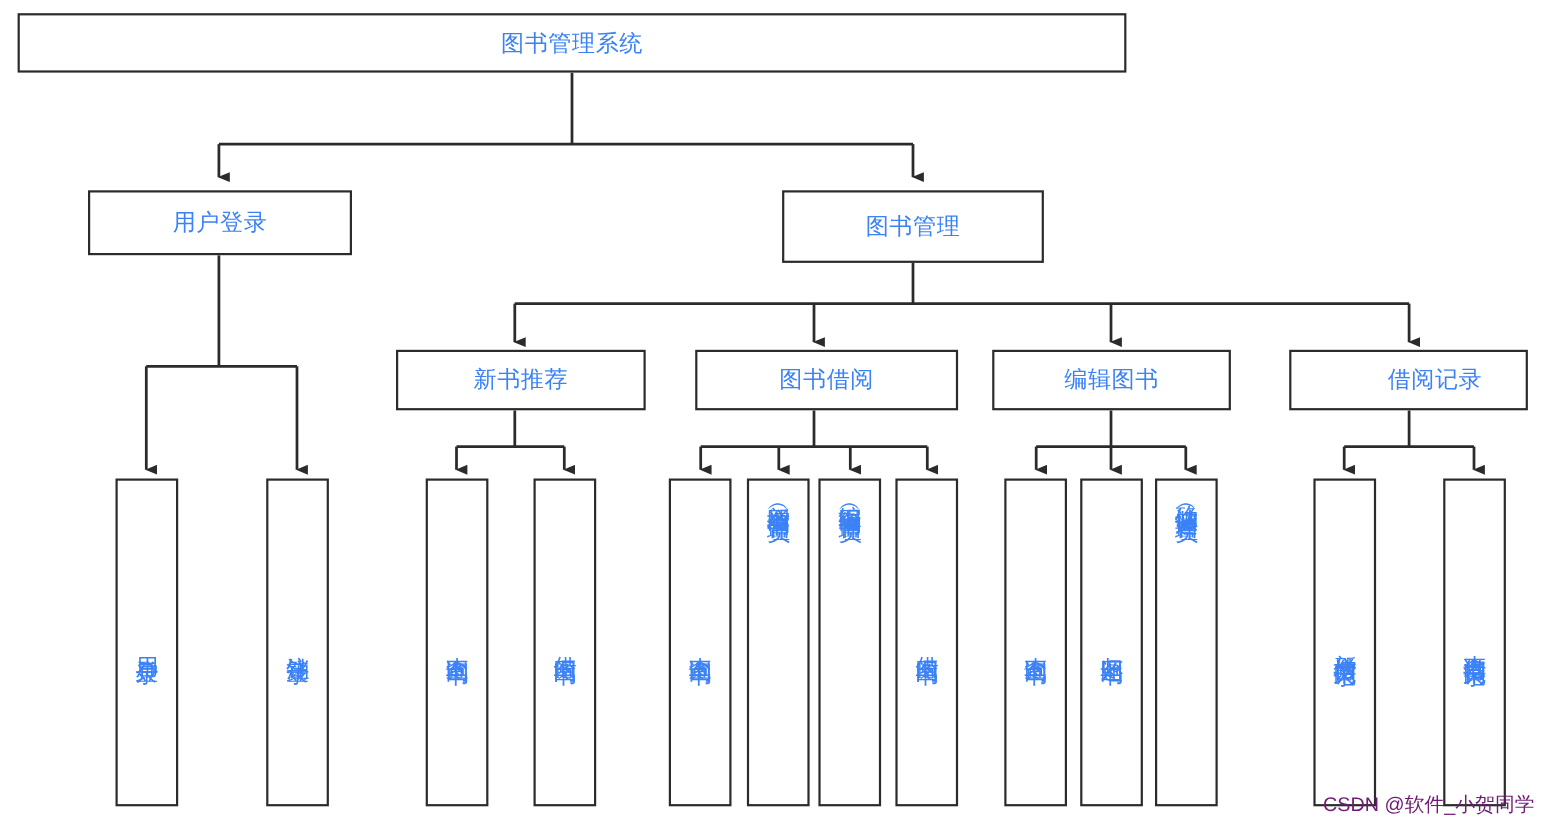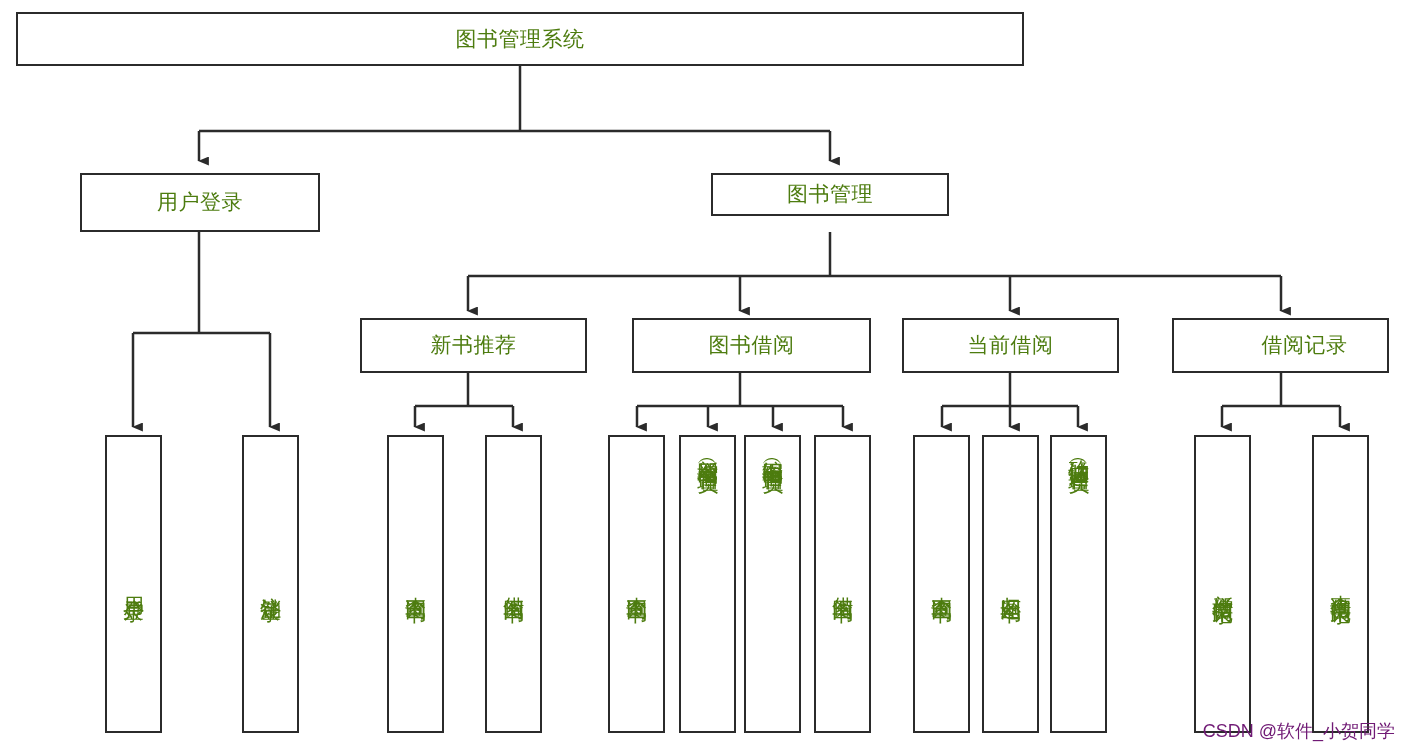--- a/index.html
+++ b/index.html
@@ -27,21 +27,21 @@
     background:#ffffff;
     border:2.5px solid #2b2b2b;
     display:flex;
     align-items:center;
     justify-content:center;
     text-align:center;
   }
   .node .label{
     font-size:21px;
     line-height:1.25;
-    color:#4d7c0f;
+    color:#3b82f6;
     letter-spacing:0.5px;
     white-space:nowrap;
     font-family:Liberation Serif, serif;
   }
   
   .node.vert{
     align-items:flex-start;
     justify-content:center;
     padding-top:0;
   }
@@ -122,34 +122,34 @@
   </svg>
 
   <div class="node" style="left:16px;top:12px;width:1008px;height:54px;">
     <span class="label">图书管理系统</span>
   </div>
 
   <div class="node" style="left:80px;top:173px;width:240px;height:59px;">
     <span class="label">用户登录</span>
   </div>
 
-  <div class="node" style="left:711px;top:173px;width:238px;height:43px;">
+  <div class="node" style="left:711px;top:173px;width:238px;height:66px;">
     <span class="label">图书管理</span>
   </div>
 
   <div class="node" style="left:360px;top:318px;width:227px;height:55px;">
     <span class="label">新书推荐</span>
   </div>
 
   <div class="node" style="left:632px;top:318px;width:239px;height:55px;">
     <span class="label">图书借阅</span>
   </div>
 
   <div class="node" style="left:902px;top:318px;width:217px;height:55px;">
-    <span class="label">当前借阅</span>
+    <span class="label">编辑图书</span>
   </div>
 
   <div class="node" style="left:1172px;top:318px;width:217px;height:55px;padding-left:48px;">
     <span class="label">借阅记录</span>
   </div>
 
   <div class="node vert mid" style="left:105px;top:435px;width:57px;height:298px;">
     <span class="label">用户登录</span>
   </div>
 

